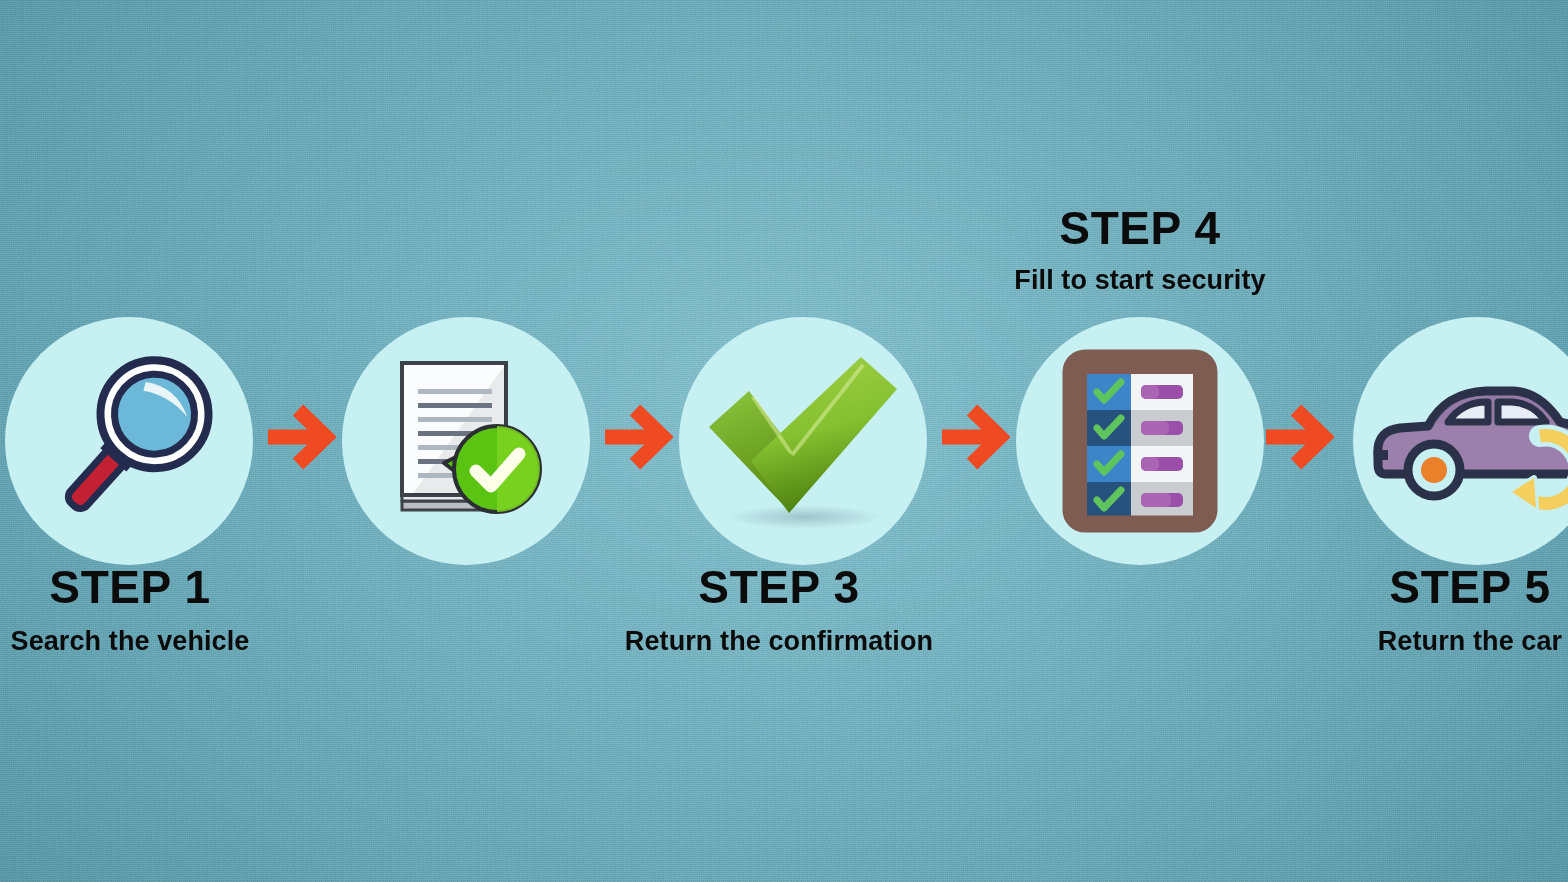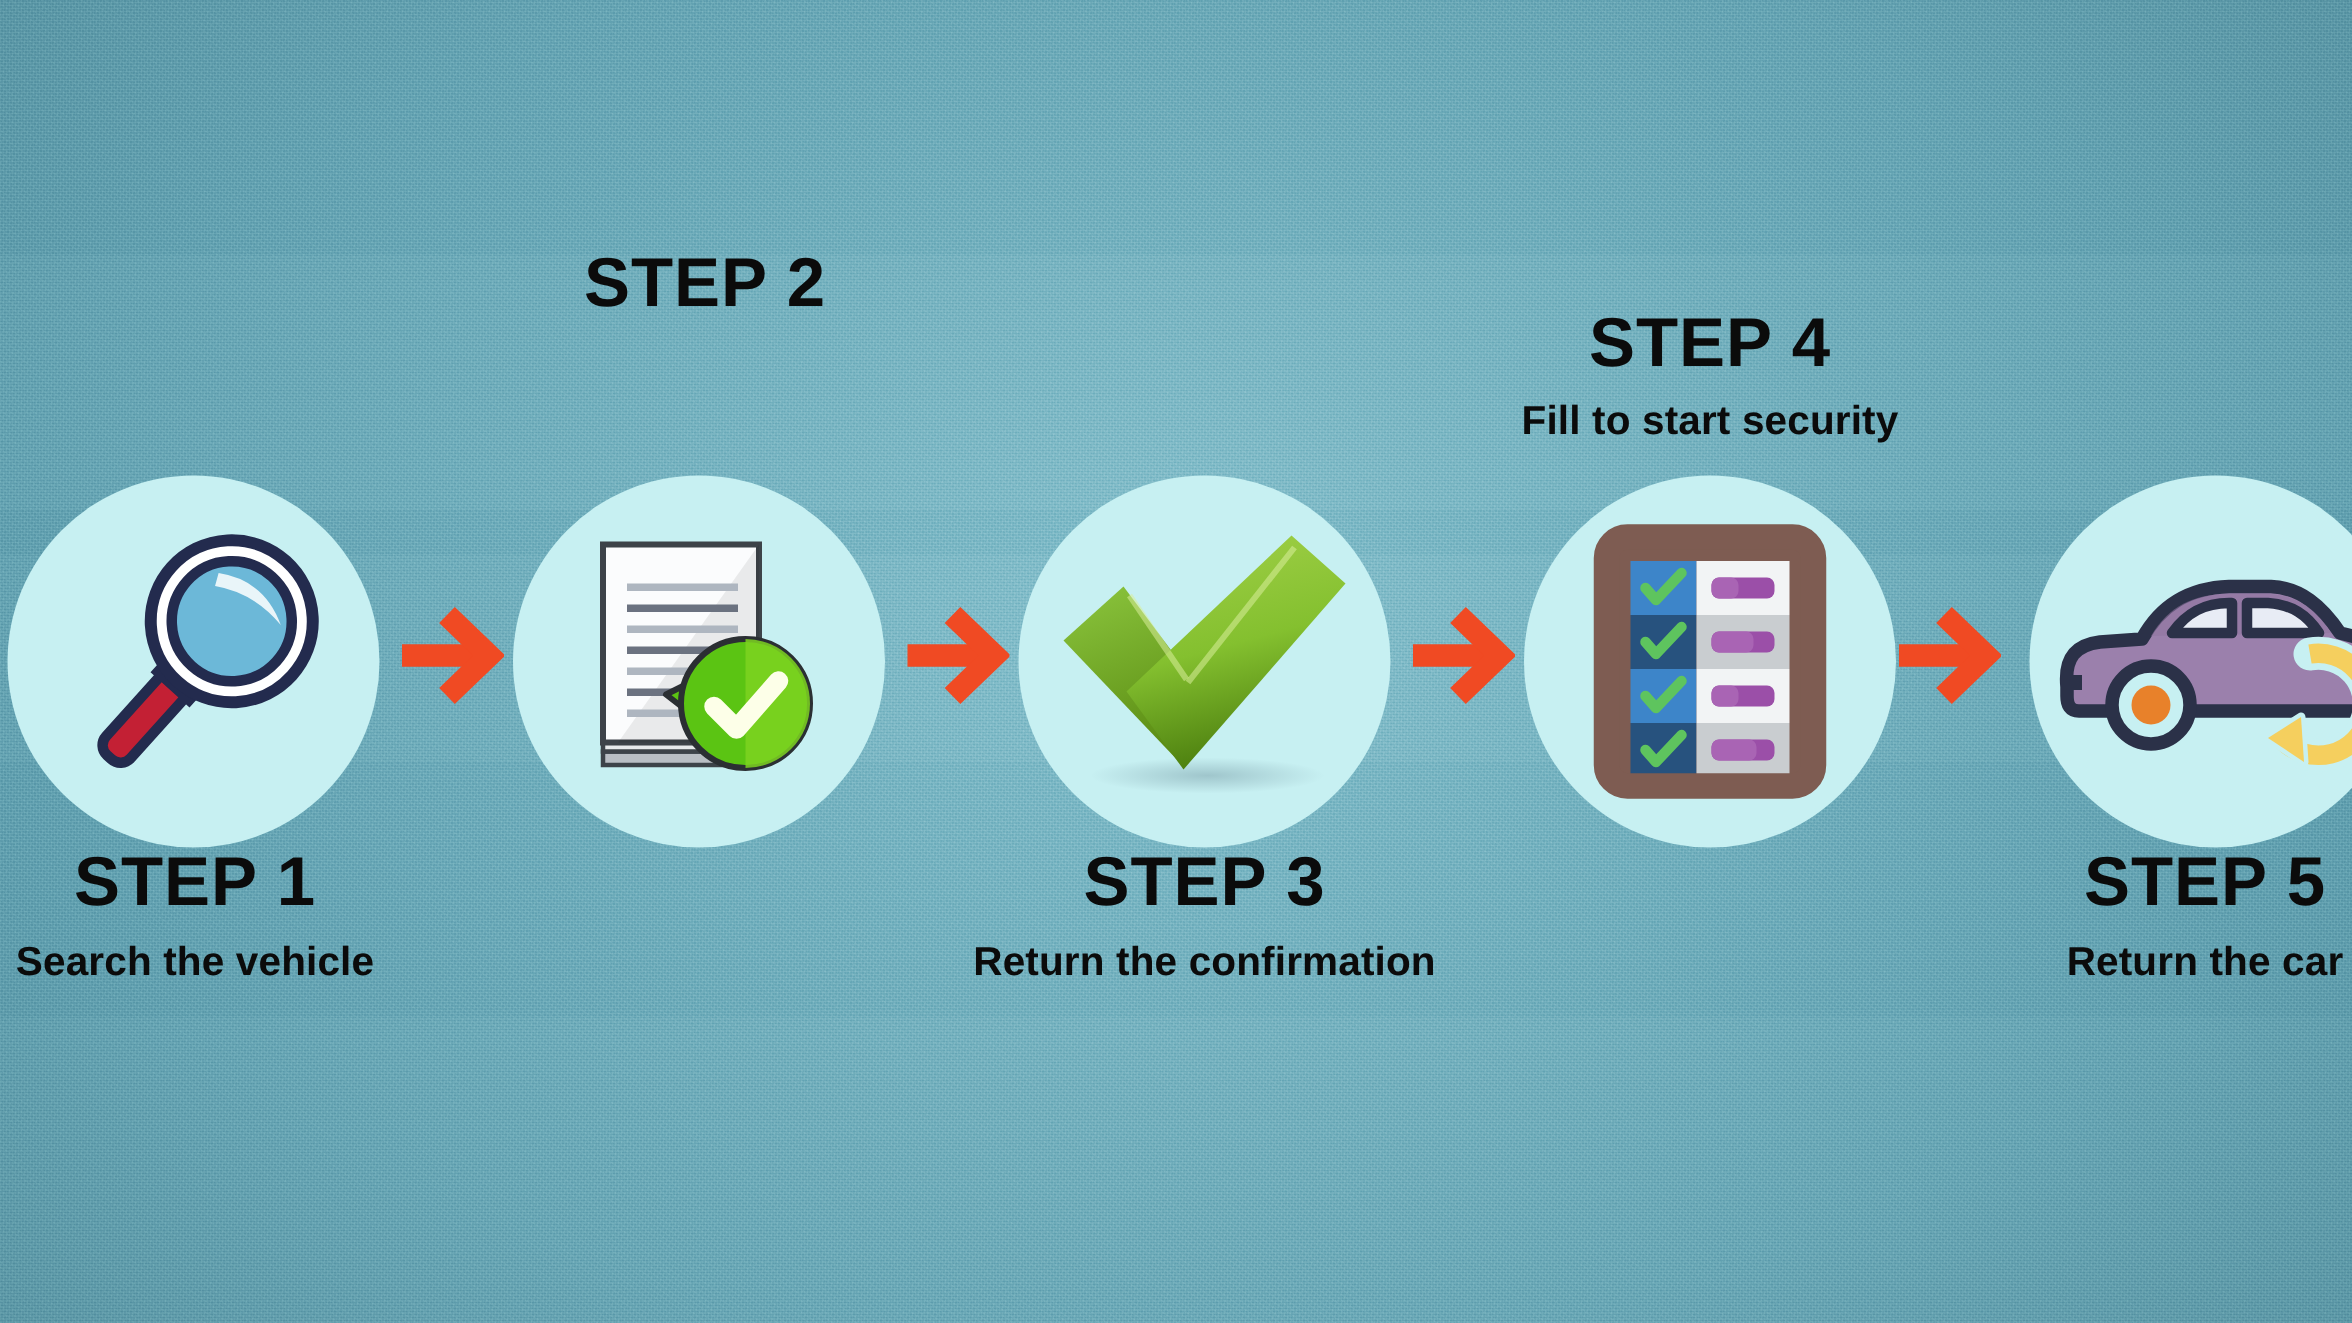--- a/index.html
+++ b/index.html
@@ -97,21 +97,21 @@
   .step-sub {
     font-size: 27px;
     font-weight: 700;
     letter-spacing: .1px;
     margin-top: 14px;
   }
 
   
   .l1 { left: -35px;  top: 562px; width: 330px; }
   .l2 { left: 300px;  top: 163px; width: 340px; }
-  .l3 { left: 628px;  top: 562px; width: 350px; }
+  .l3 { left: 604px;  top: 562px; width: 350px; }
   .l4 { left: 975px;  top: 163px; width: 330px; margin-top: 40px; }
   .l5 { left: 1310px; top: 562px; width: 320px; }
   .l2 .step-sub, .l4 .step-sub { margin-top: 12px; }
 </style>
 </head>
 <body>
 
 <div id="stage">
 
   <div id="bg-texture"></div>
@@ -297,21 +297,20 @@
       </svg>
     </div>
   </div>
 
   <div class="step-label l1">
     <div class="step-title">STEP 1</div>
     <div class="step-sub">Search the vehicle</div>
   </div>
 
   <div class="step-label l2">
-    <div class="step-title">STEP 2</div>
   </div>
 
   <div class="step-label l3">
     <div class="step-title">STEP 3</div>
     <div class="step-sub">Return the confirmation</div>
   </div>
 
   <div class="step-label l4">
     <div class="step-title">STEP 4</div>
     <div class="step-sub">Fill to start security</div>

